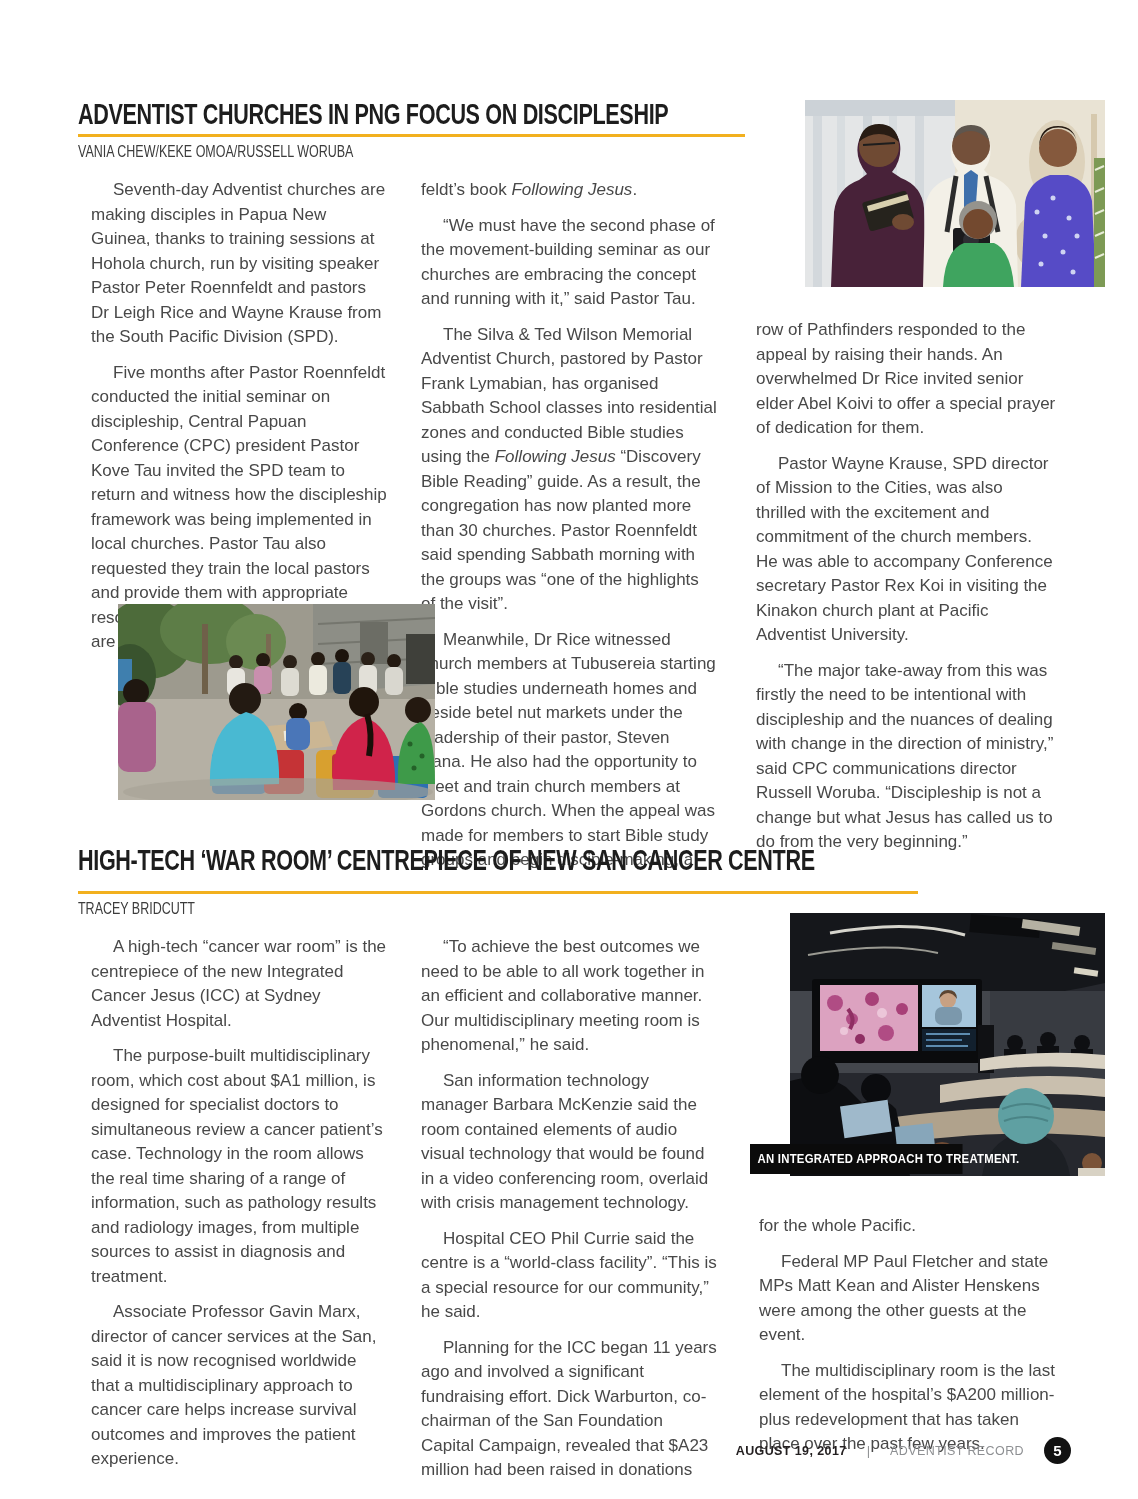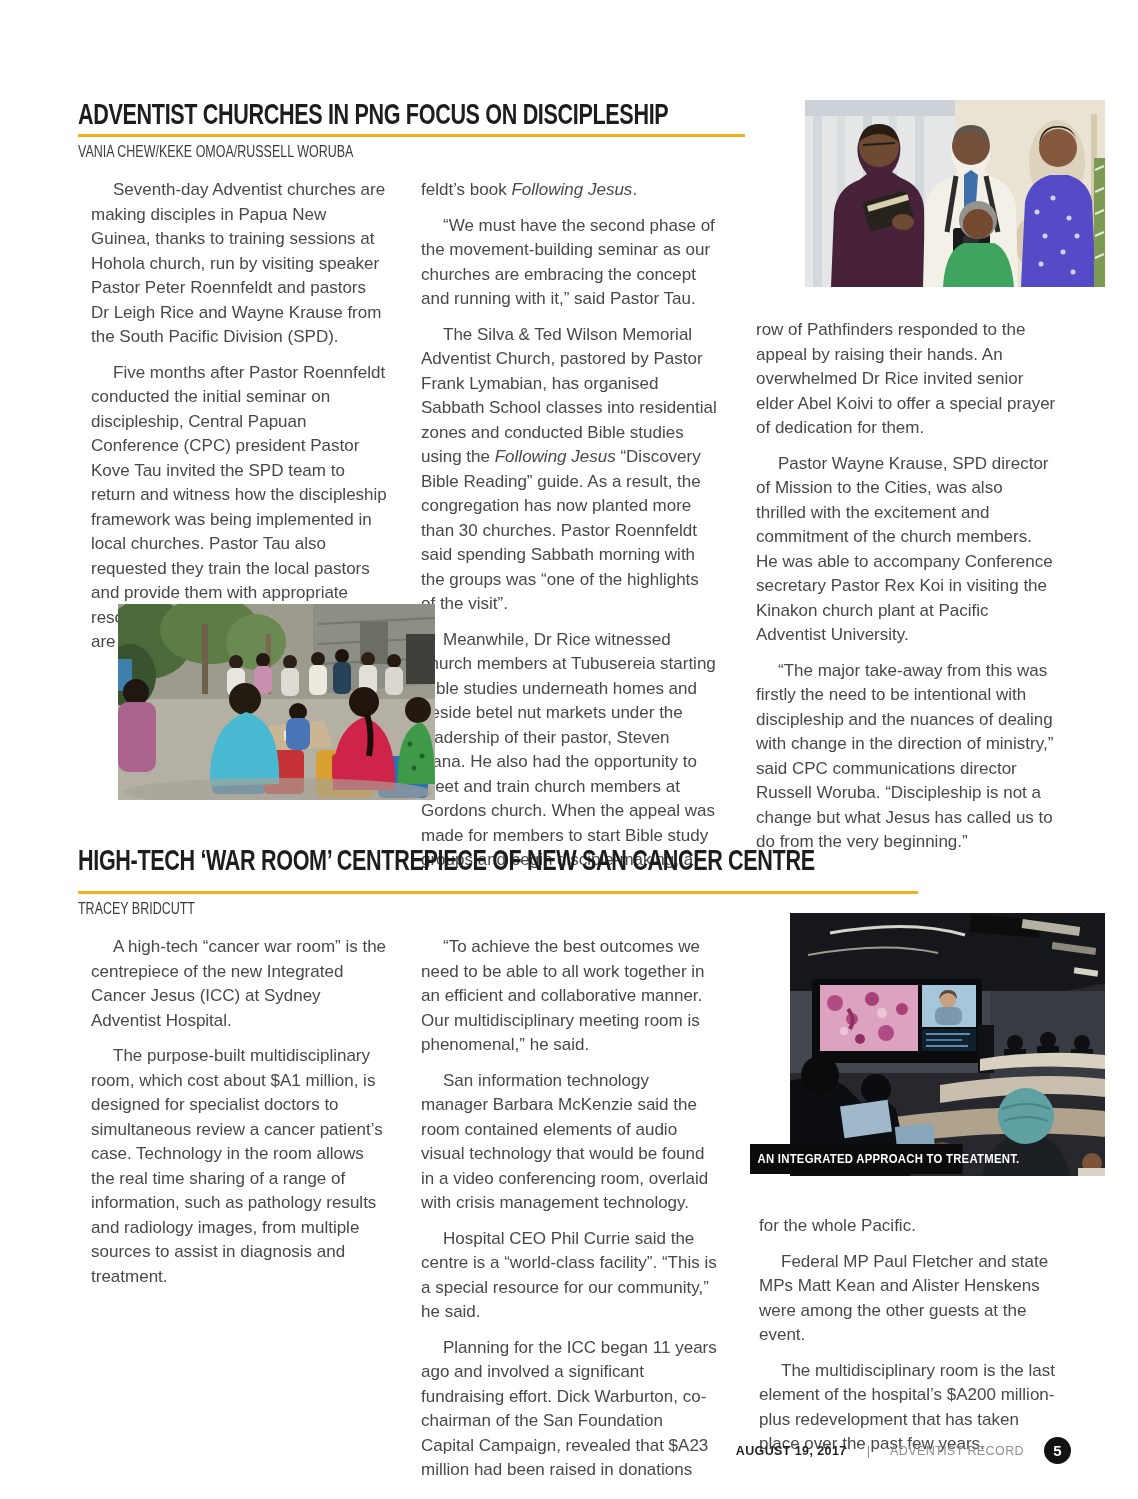--- a/index.html
+++ b/index.html
@@ -238,20 +238,21 @@
       <path d="M214,208 Q236,200 258,208" stroke="#4a8486" stroke-width="2" fill="none"></path>
       <circle cx="302" cy="250" r="10" fill="#7a5338"></circle>
       <rect x="288" y="255" width="27" height="8" fill="#d8d2c4"></rect>
     </svg>
     <div class="caption">AN INTEGRATED APPROACH TO TREATMENT.</div>
   </div>
 
   <div class="col" style="left:80px;top:924px;">
     <p>A high-tech “cancer war room” is the centrepiece of the new Integrated Cancer Jesus (ICC) at Sydney Adventist Hospital.</p>
     <p>The purpose-built multidisciplinary room, which cost about $A1 million, is designed for specialist doctors to simultaneous review a cancer patient’s case. Technology in the room allows the real time sharing of a range of information, such as pathology results and radiology images, from multiple sources to assist in diagnosis and treatment.</p>
+    <p>Associate Professor Gavin Marx, director of cancer services at the San, said it is now recognised worldwide that a multidisciplinary approach to cancer care helps increase survival outcomes and improves the patient experience.</p>
   </div>
 
   <div class="col" style="left:410px;top:924px;">
     <p>“To achieve the best outcomes we need to be able to all work together in an efficient and collaborative manner. Our multidisciplinary meeting room is phenomenal,” he said.</p>
     <p>San information technology manager Barbara McKenzie said the room contained elements of audio visual technology that would be found in a video conferencing room, overlaid with crisis management technology.</p>
     <p>Hospital CEO Phil Currie said the centre is a “world-class facility”. “This is a special resource for our community,” he said.</p>
     <p>Planning for the ICC began 11 years ago and involved a significant fundraising effort. Dick Warburton, co-chairman of the San Foundation Capital Campaign, revealed that $A23 million had been raised in donations</p>
   </div>
 
   <div class="col" style="left:748px;top:1203px;width:320px;">

